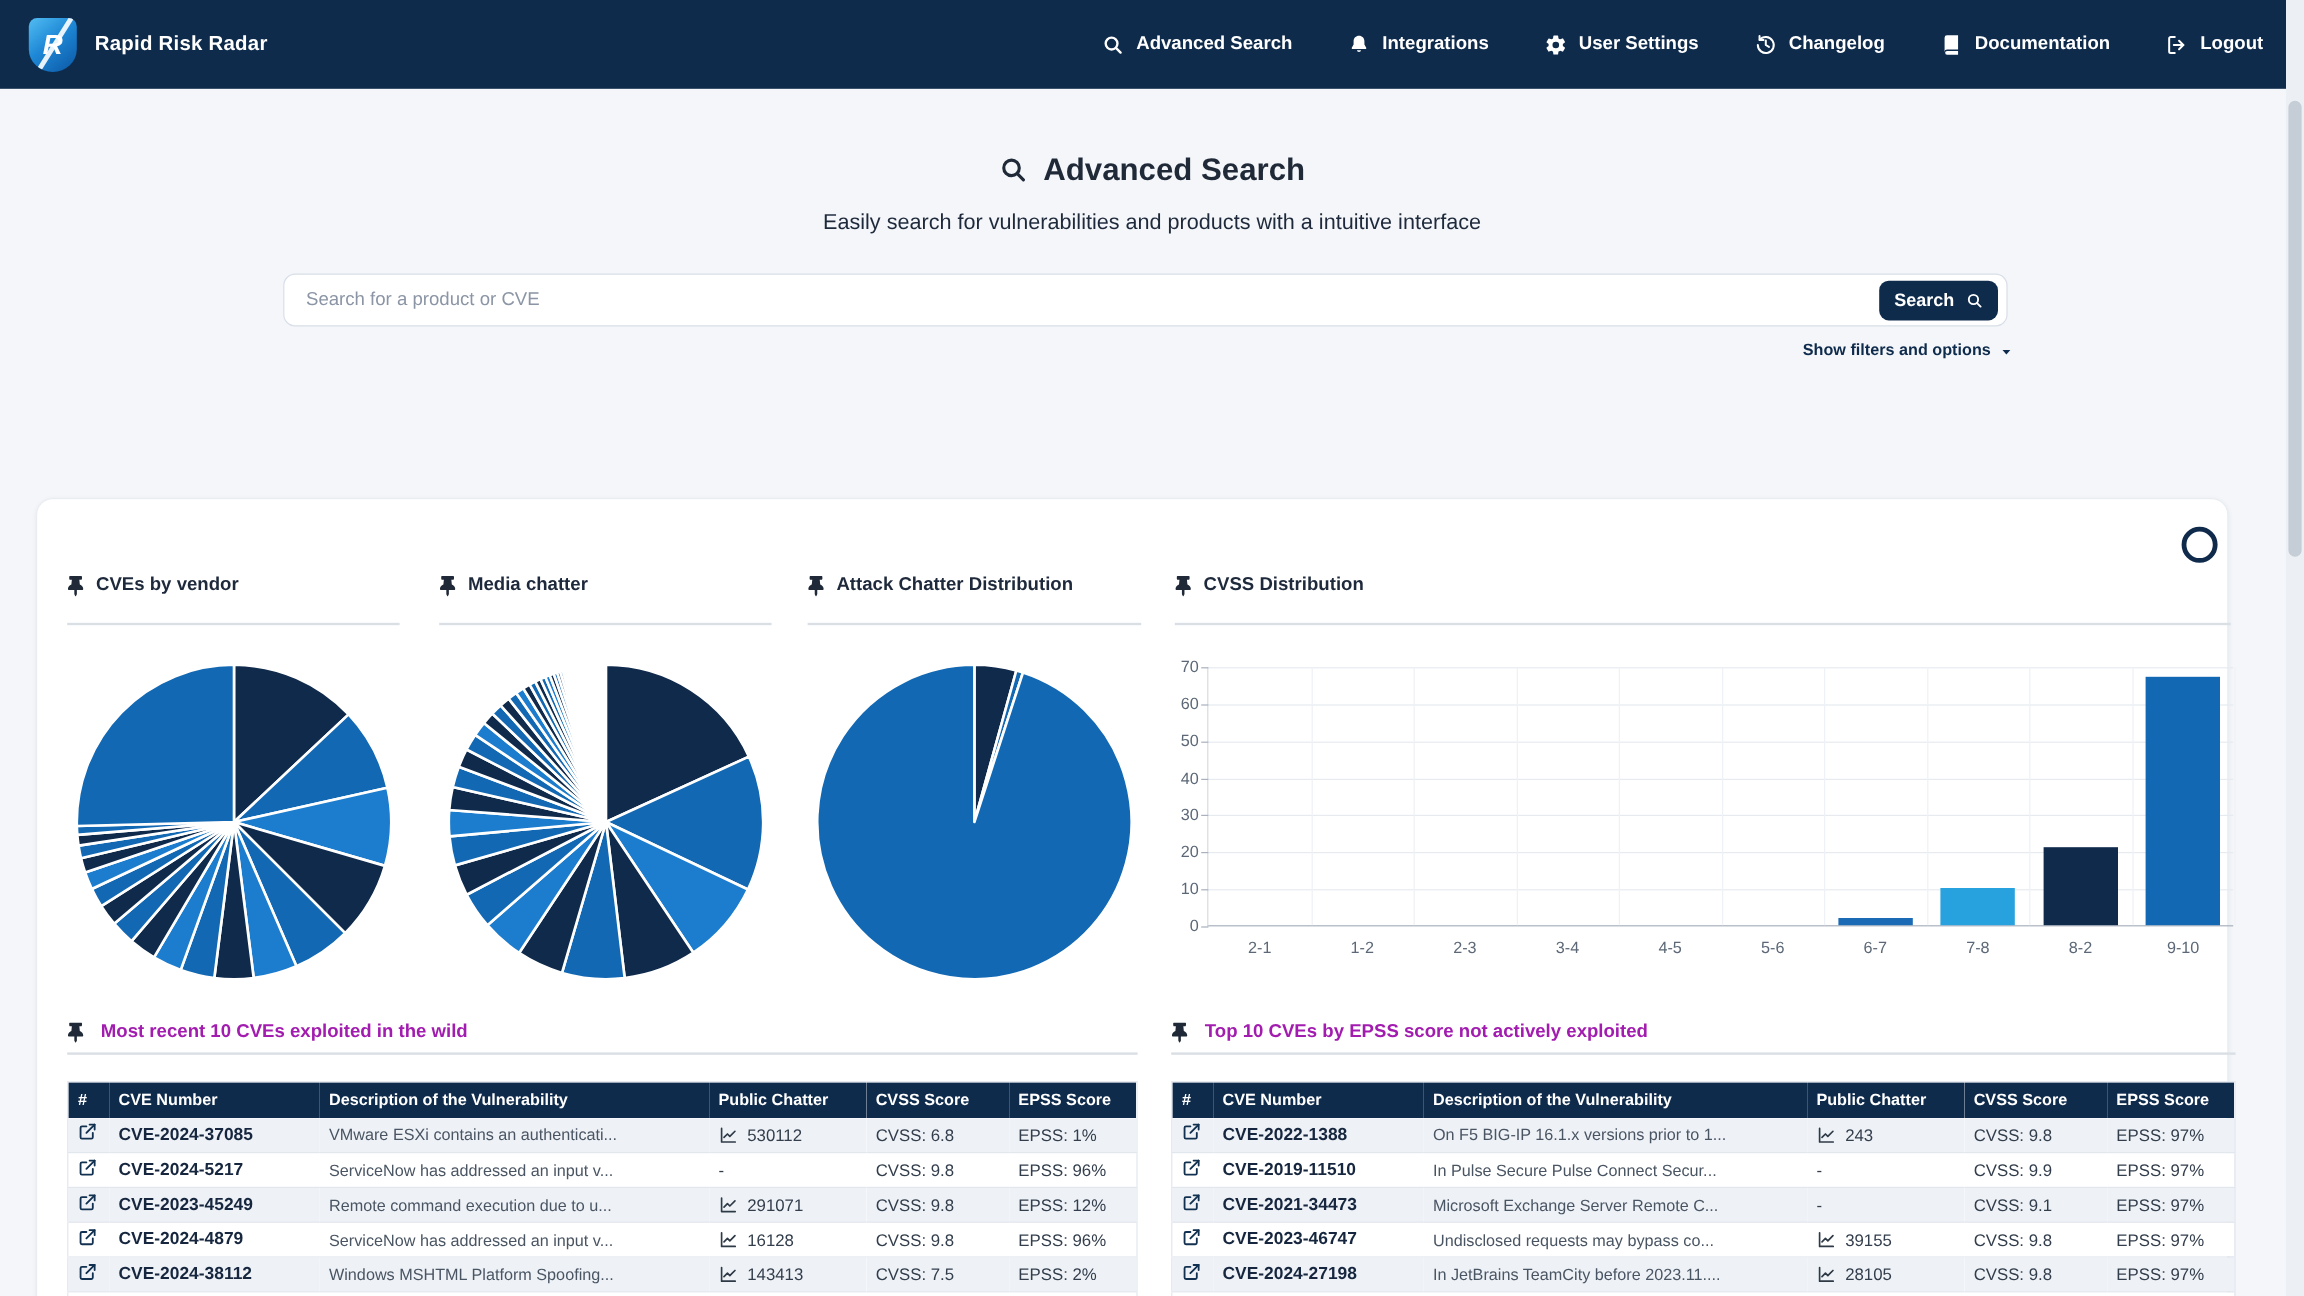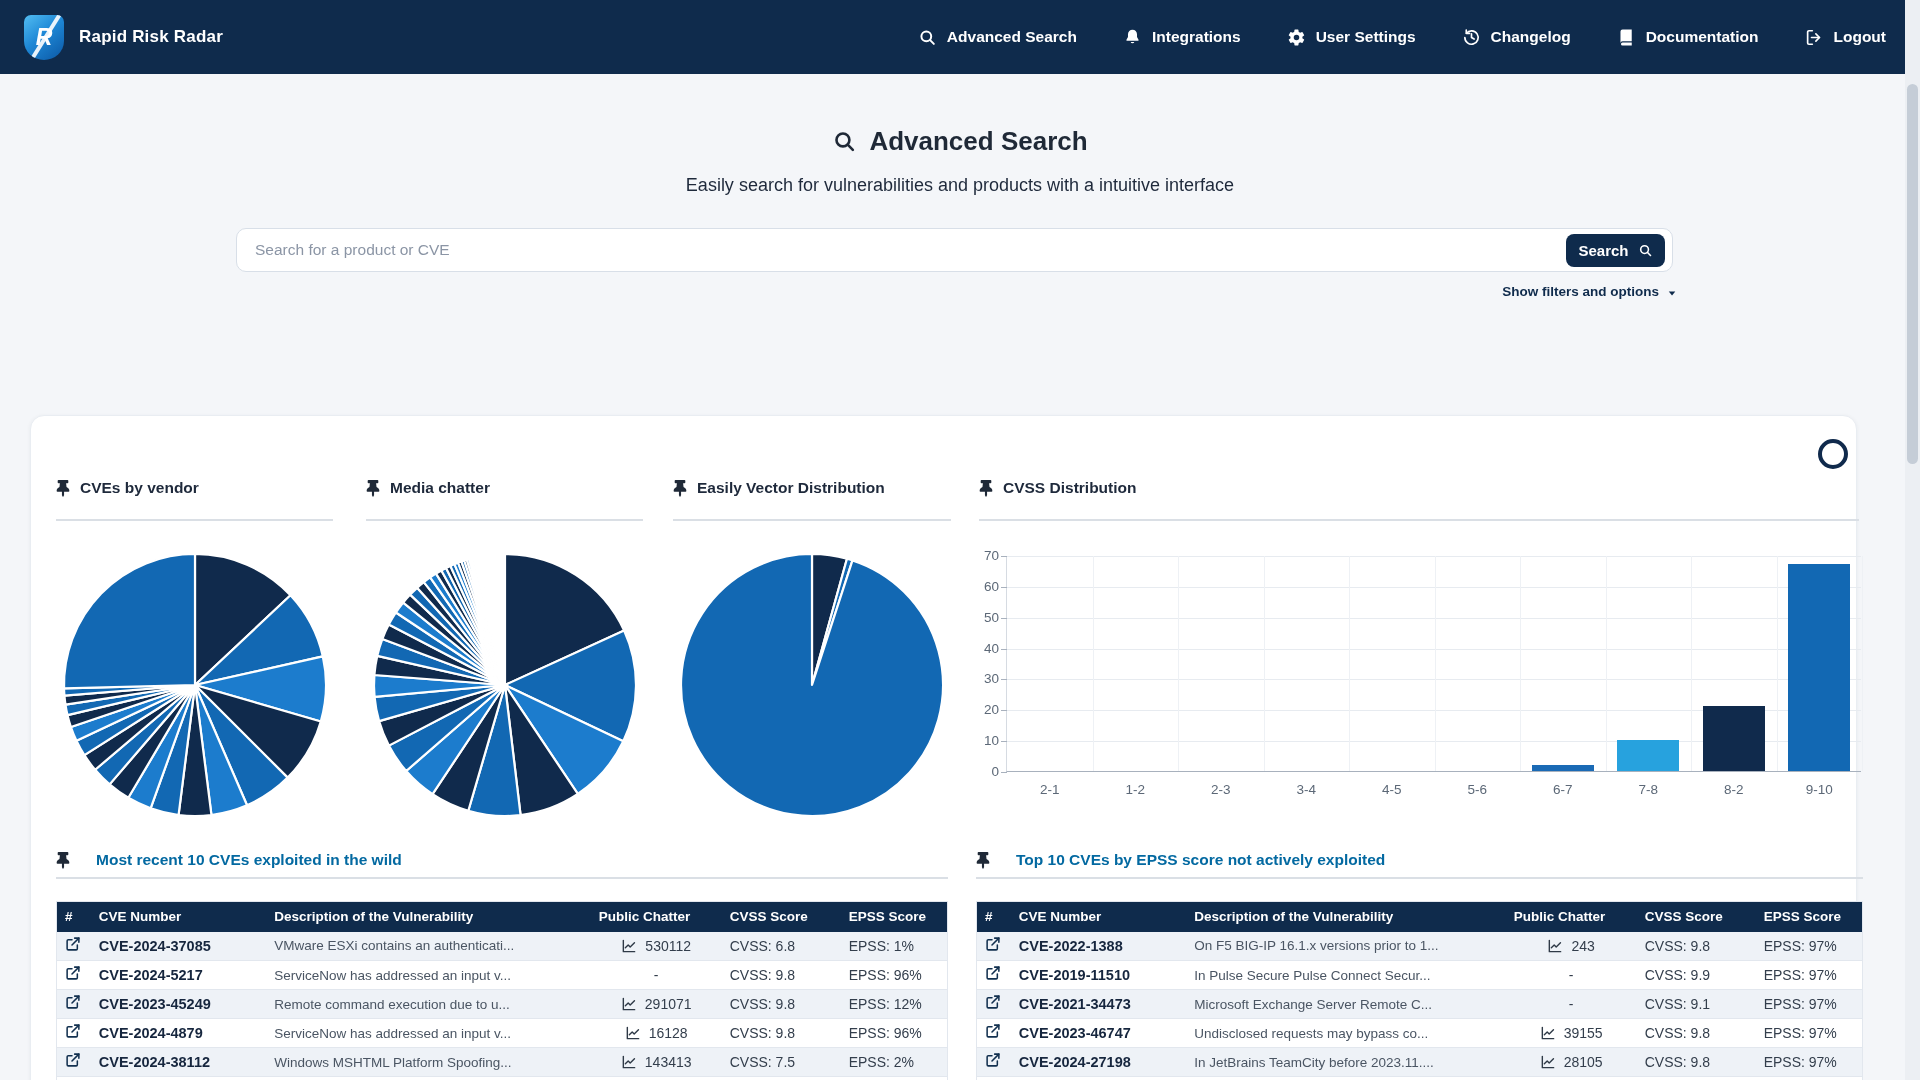--- a/index.html
+++ b/index.html
@@ -76,40 +76,40 @@
   .ytick  { position:absolute; left:-6px; width:6px; height:1px; background:#a8b1bd; }
   .ylabel { position:absolute; left:-44px; width:36px; text-align:right;
             font-size:13.5px; color:#5c6877; line-height:16px; }
   .bar    { position:absolute; bottom:0; }
   .xlabel { position:absolute; top:226px; text-align:center; font-size:13.5px; color:#5c6877; }
 
   
   .twrap { position:absolute; top:433px; }
   .twrap-0 { left:25px;  width:892px; }
   .twrap-1 { left:945px; width:887px; }
-  .t-title { display:flex; align-items:center; gap:26px; font-size:15.5px; color:#0369a1;
+  .t-title { display:flex; align-items:center; gap:14px; font-size:15.5px; color:#a21caf;
              line-height:22px; font-weight:bold; }
   .t-title b { font-weight:bold; }
   .t-title .ic { width:14px; height:17px; color:#1f2937; }
   .t-title .ic svg{ width:100%; height:100%; }
   .t-rule { margin-top:6px; height:2px; background:#dadfe5; }
   table { margin-top:22px; width:100%; border-collapse:collapse; table-layout:fixed;
           border:1px solid #e2e7ee; }
   th { background:#0f2b4c; color:#fff; font-size:13.5px; font-weight:bold;
        height:30px; text-align:left; padding:0 8px; white-space:nowrap; overflow:hidden; }
   td { height:29px; padding:0 8px; border-bottom:1px solid #e2e7ee;
        white-space:nowrap; overflow:hidden; }
   tbody tr:nth-child(odd)  { background:#eef2f7; }
   tbody tr:nth-child(even) { background:#fff; }
   .c0 { width:34px; } .c1 { width:174px; } .c2 { width:322px; }
   .c3 { width:130px; } .c4 { width:118px; } .c5 { width:106px; }
   .twrap-1 .c2 { width:317px; }
   td.cell-cve  { font-size:14.5px; font-weight:bold; color:#16263e; }
   td.cell-desc { font-size:13.5px; color:#4a5563; }
-  td.cell-chat { font-size:14px; color:#333e4c;text-align:center; }
+  td.cell-chat { font-size:14px; color:#333e4c; }
   td.cell-chat .ic { width:16px; height:16px; color:#2f3a47; vertical-align:-3px;
                      display:inline-block; margin-right:8px; }
   td.cell-chat .ic svg { width:100%; height:100%; }
   td.cell-num  { font-size:14px; color:#333e4c; }
   .extlink { display:inline-flex; width:16px; height:16px; color:#12304f; cursor:pointer; }
   .extlink svg { width:100%; height:100%; }
 
   
   .scrollbar { position:absolute; top:0; right:0; width:15px; height:1080px;
                background:#eceff3; z-index:9; }
@@ -294,21 +294,21 @@
           <path d="M133,133 L2.44,143.69 A131,131 0 0 1 2.04,136.29 Z" fill="#1268b3" stroke="#ffffff" stroke-width="2.2" stroke-linejoin="round"></path>
           <path d="M133,133 L2.04,136.29 A131,131 0 0 1 133.00,2.00 Z" fill="#1268b3" stroke="#ffffff" stroke-width="2.2" stroke-linejoin="round"></path>
         </svg></div>
   </div>
 
   <div class="chart-col col-2">
     <div class="sec-title">
       <span class="ic"><svg viewBox="0 0 384 512" fill="currentColor">
             <path d="M298 214.3L285.8 96H328c13.3 0 24-10.7 24-24V24c0-13.3-10.7-24-24-24H56C42.7 0 32 10.7 32 24v48c0 13.3 10.7 24 24 24h42.2L86 214.3C37.5 236.8 0 277.3 0 328c0 13.3 10.7 24 24 24h136v104c0 1.2.3 2.5.8 3.6l24 48c3 5.9 11.4 5.9 14.3 0l24-48c.6-1.1.9-2.4.9-3.6V352h136c13.3 0 24-10.7 24-24 0-51.2-38-91.4-86-113.7z"></path>
           </svg></span>
-      <span>Easily Vector Distribution</span>
+      <span>Attack Chatter Distribution</span>
     </div>
     <div class="sec-rule"></div>
     <div class="pie-box" id="pie-2"><svg width="266" height="266" viewBox="0 0 266 266">
           <path d="M133,133 L133.00,2.00 A131,131 0 0 1 167.96,6.75 Z" fill="#102a4c" stroke="#ffffff" stroke-width="2.2" stroke-linejoin="round"></path>
           <path d="M133,133 L167.96,6.75 A131,131 0 0 1 173.48,8.41 Z" fill="#1268b3" stroke="#ffffff" stroke-width="2.2" stroke-linejoin="round"></path>
           <path d="M133,133 L173.48,8.41 A131,131 0 1 1 133.00,2.00 Z" fill="#1268b3" stroke="#ffffff" stroke-width="2.2" stroke-linejoin="round"></path>
         </svg></div>
   </div>
 
   <div class="chart-col col-3">

